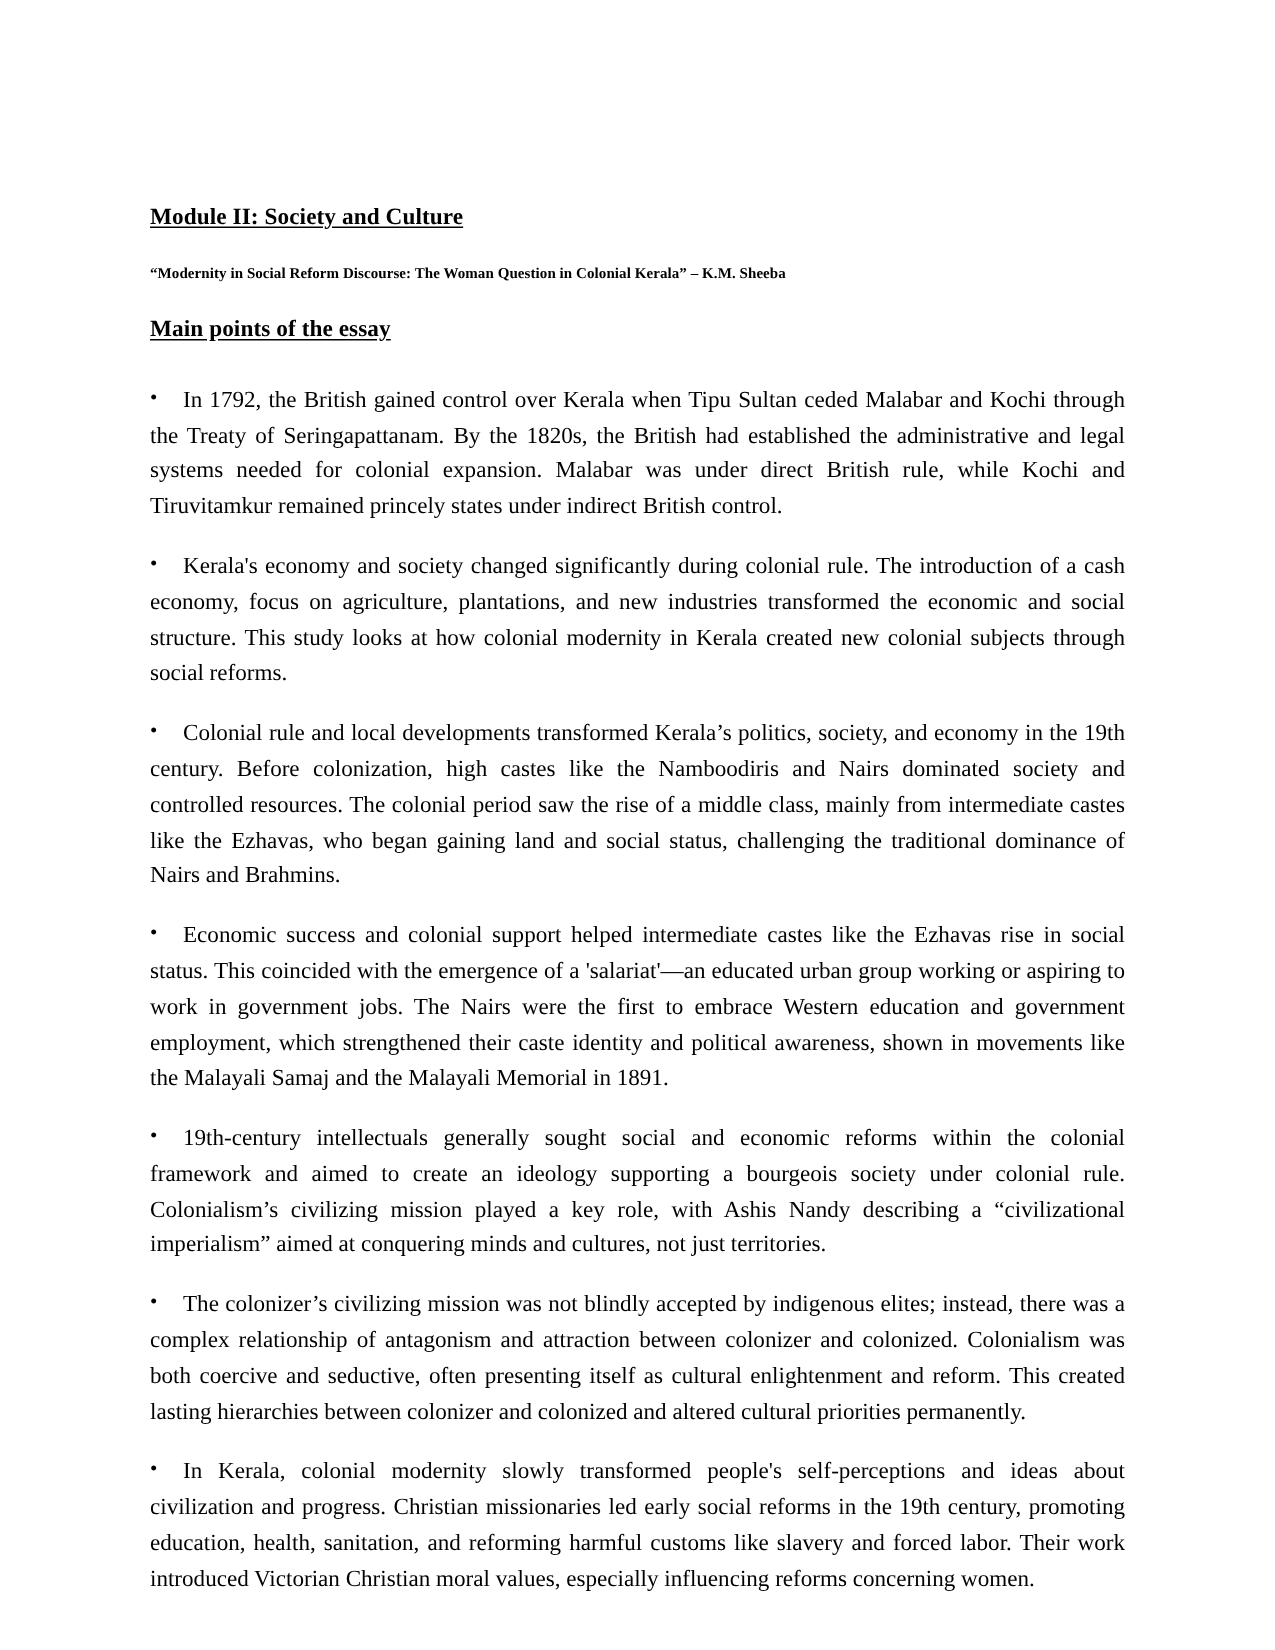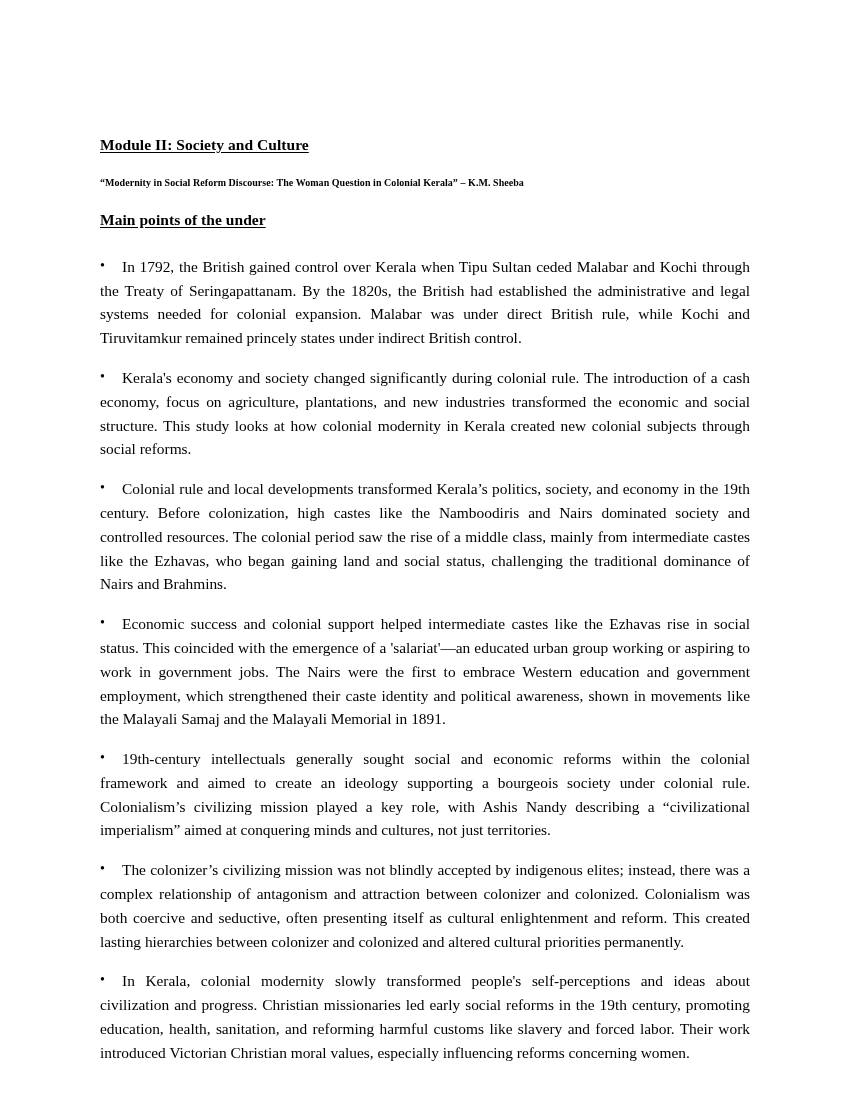--- a/index.html
+++ b/index.html
@@ -89,21 +89,21 @@
   <div class="content">
 
     <div class="heading-underline">Module II: Society and Culture</div>
 
     <div class="gap-module"></div>
 
     <div class="heading-plain"> “Modernity in Social Reform Discourse: The Woman Question in Colonial Kerala” – K.M. Sheeba</div>
 
     <div class="gap-title"></div>
 
-    <div class="heading-underline">Main points of the under</div>
+    <div class="heading-underline">Main points of the essay</div>
 
     <div class="gap-main"></div>
 
     <ul class="bullets" id="bullet-list">
         <li>
           <span class="bullet-glyph">•</span>
           <span class="bullet-text">In 1792, the British gained control over Kerala when Tipu Sultan ceded Malabar and Kochi through the Treaty of Seringapattanam. By the 1820s, the British had established the administrative and legal systems needed for colonial expansion. Malabar was under direct British rule, while Kochi and Tiruvitamkur remained princely states under indirect British control.</span>
         </li>
         <li>
           <span class="bullet-glyph">•</span>

